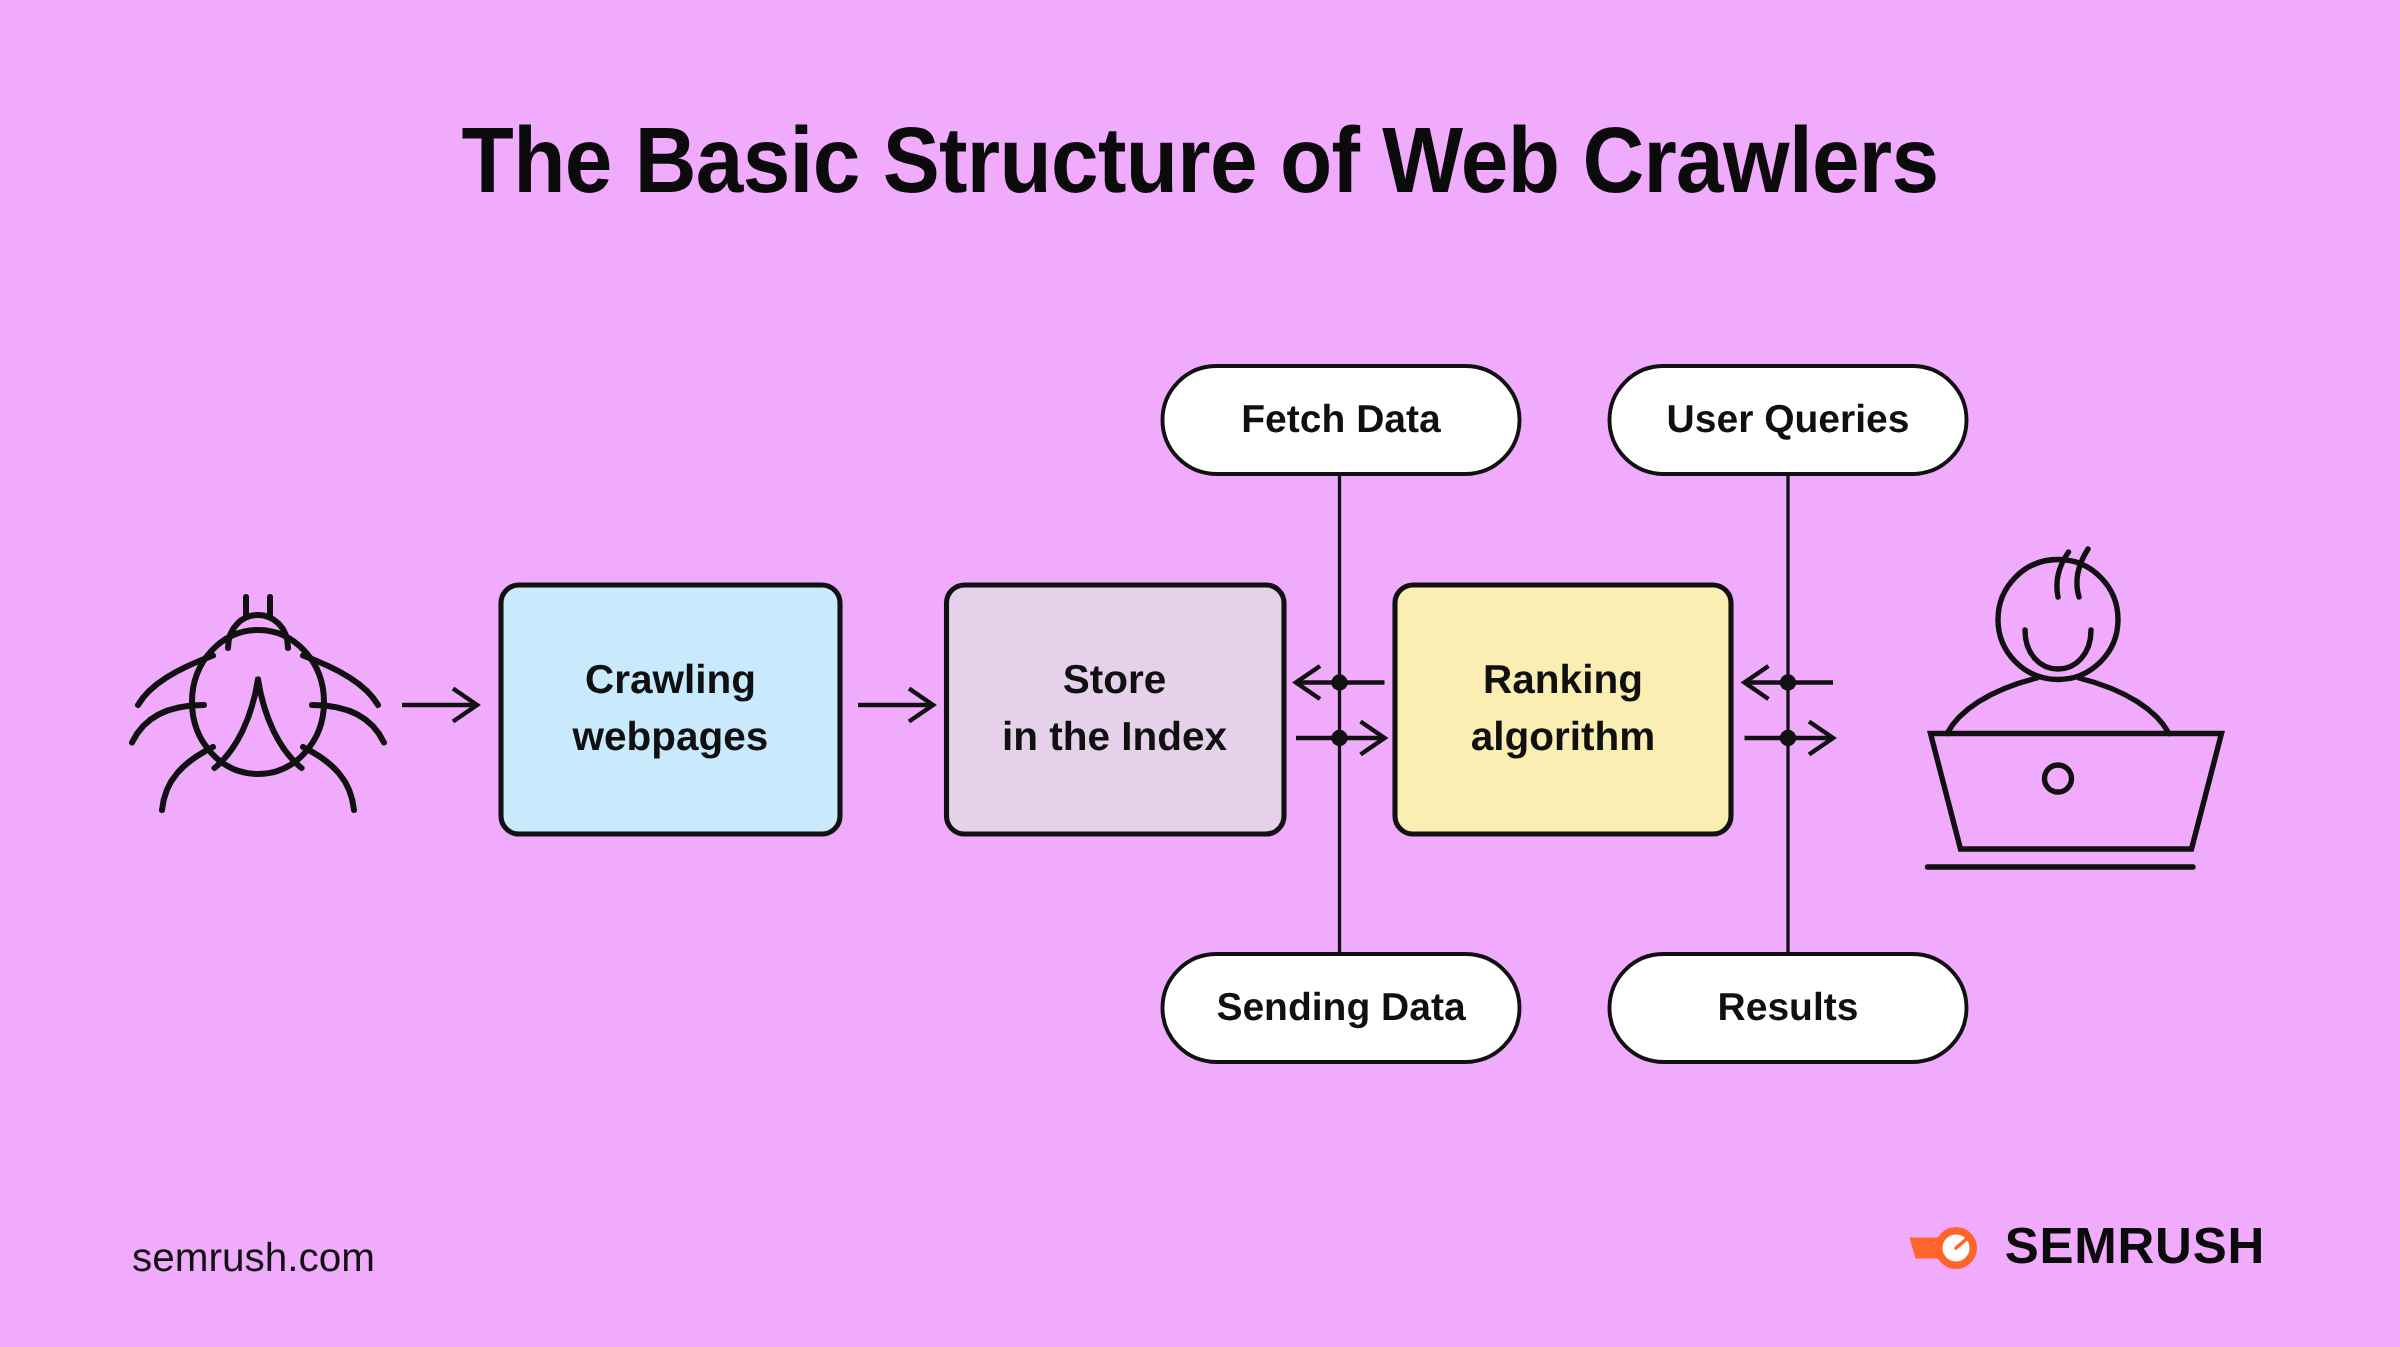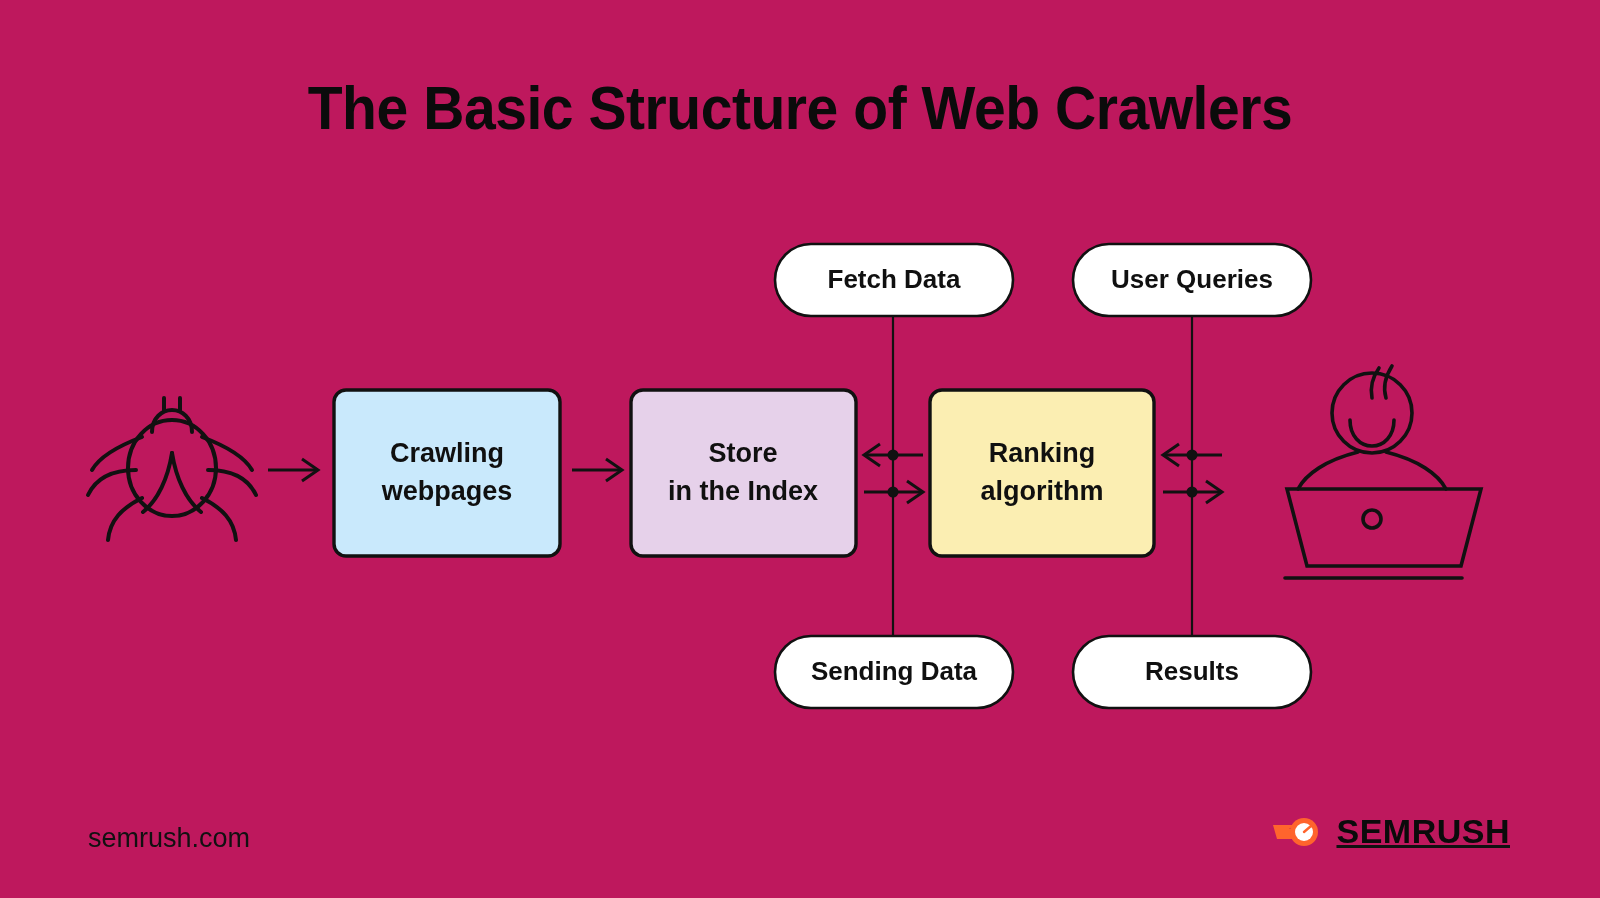--- a/index.html
+++ b/index.html
@@ -12,21 +12,21 @@
     height: 898px;
     font-family: "Liberation Sans", sans-serif;
     color: #111111;
     overflow: hidden;
     position: relative;
   }
   #stage {
     position: relative;
     width: 1600px;
     height: 898px;
-    background: #be185d;
+    background: #f0abfc;
   }
 
   
   .title {
     position: absolute;
     left: 0;
     top: 72px;
     width: 1600px;
     text-align: center;
     font-family: "Liberation Sans", sans-serif;
@@ -101,21 +101,20 @@
     font-size: 27px;
     color: #111111;
   }
   .footer-logo {
     position: absolute;
     right: 90px;
     top: 812px;
     display: flex;
     align-items: center;
     gap: 13px;
-    text-decoration: underline;
   }
   .footer-logo .wordmark {
     font-family: "Liberation Sans", sans-serif;
     font-weight: bold;
     font-size: 34px;
     letter-spacing: 0.5px;
     color: #0b0b0b;
   }
 </style>
 </head>

